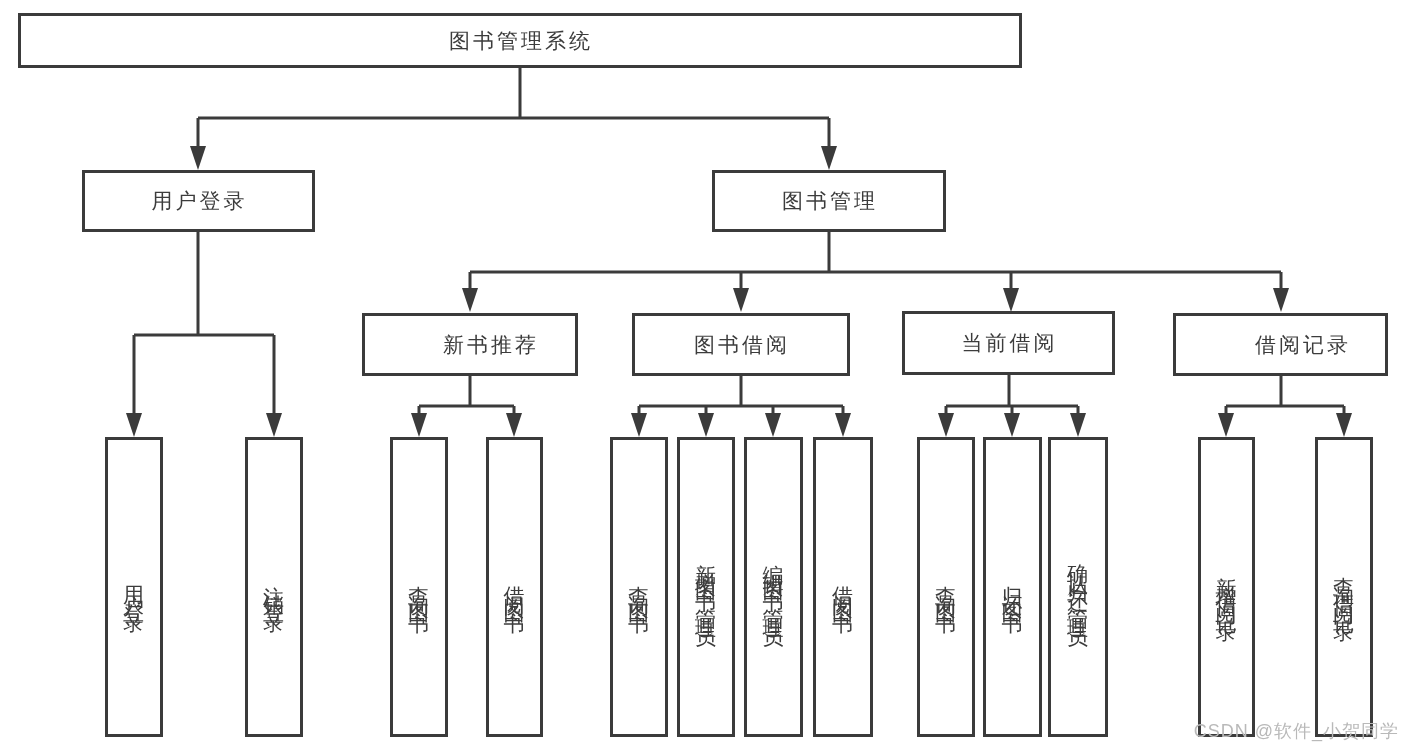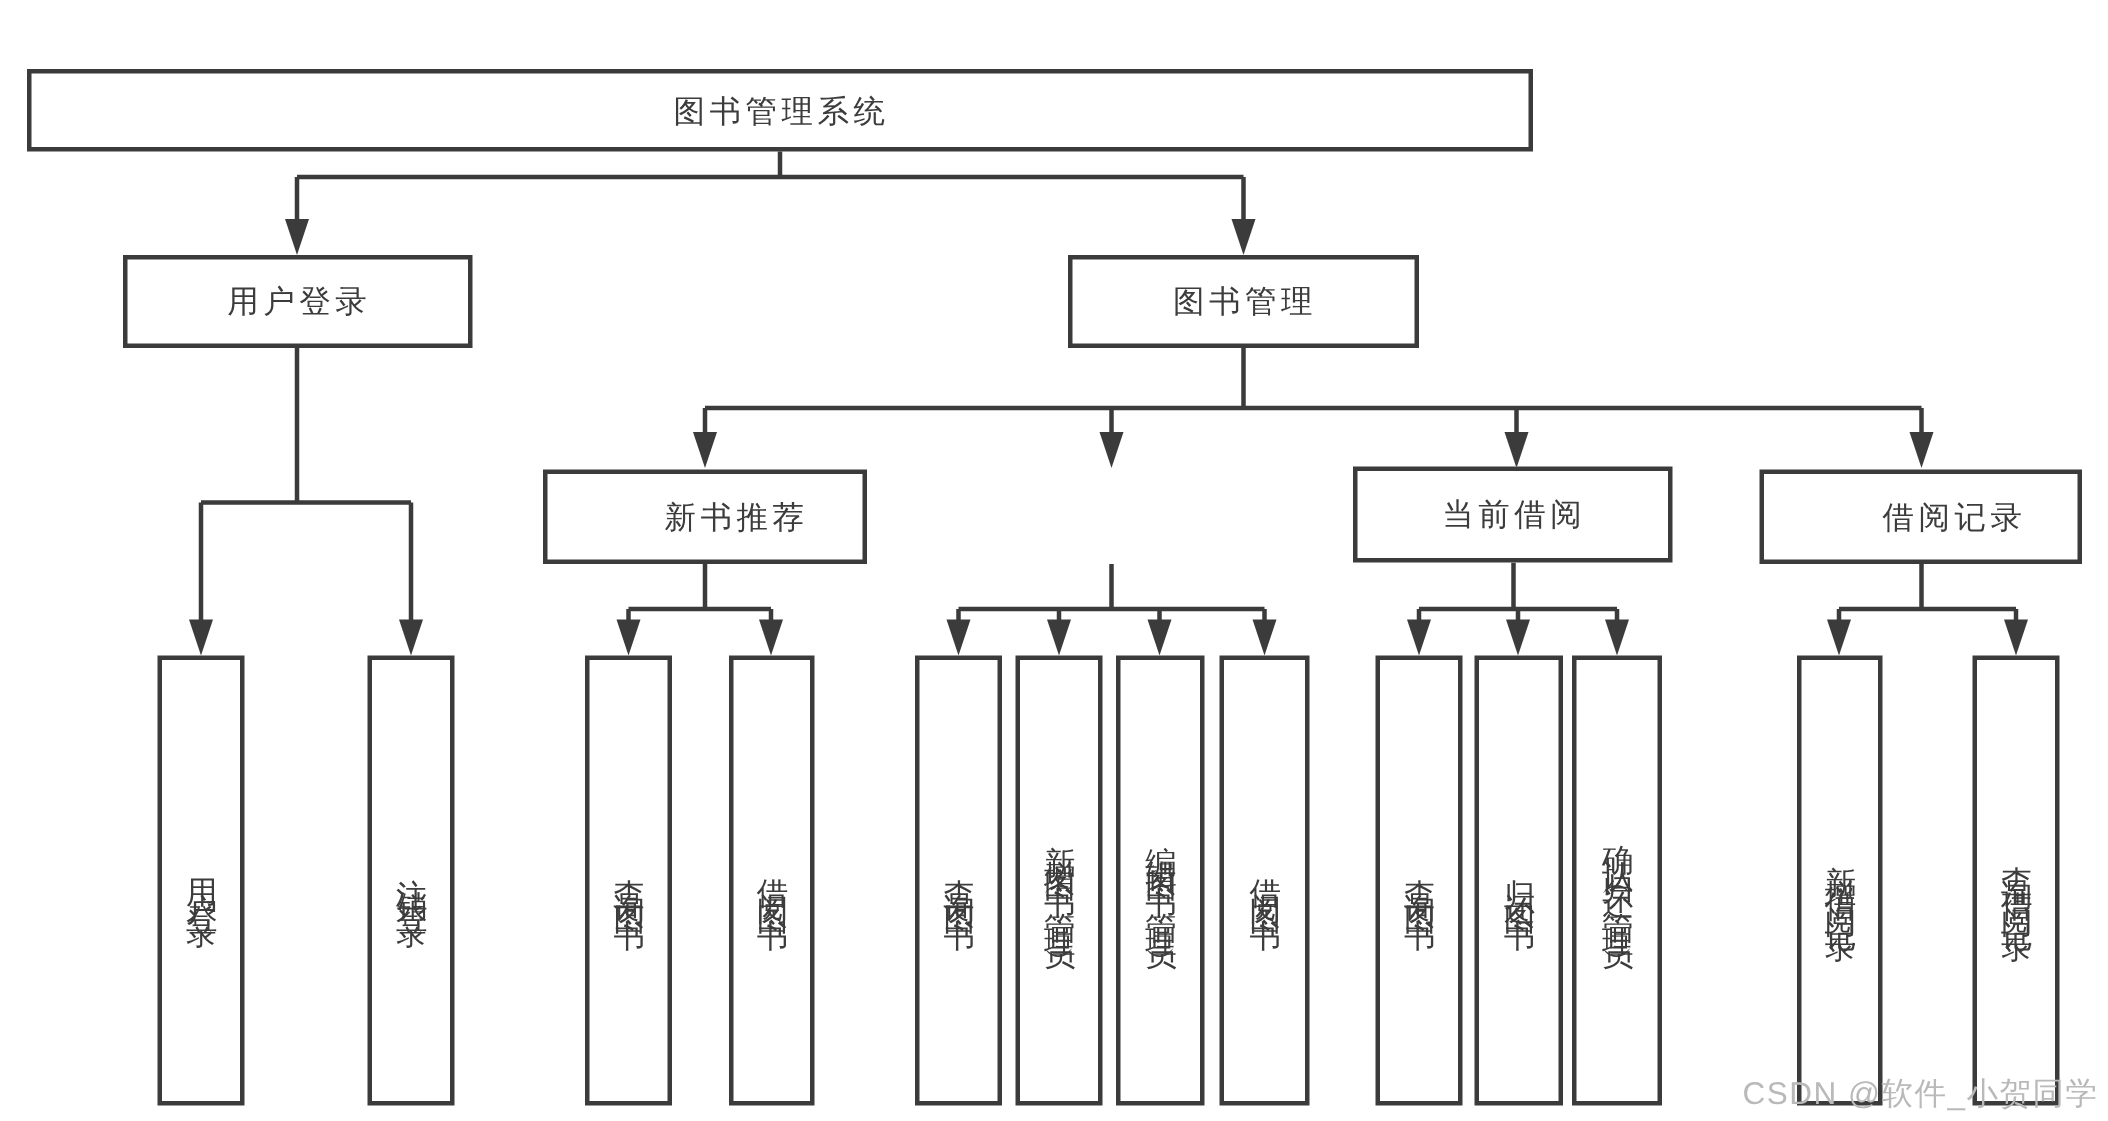--- a/index.html
+++ b/index.html
@@ -52,21 +52,21 @@
     writing-mode: vertical-rl;
     letter-spacing: 9px;
     line-height: 1;
     white-space: nowrap;
   }
   .watermark {
     position: absolute;
     right: 6px;
     bottom: 4px;
     color: #b9b9b9;
-    font-size: 21px;
+    font-size: 18px;
     letter-spacing: 1px;
     z-index: 10;
     white-space: nowrap;
   }
   svg path { stroke: #3b3b3b; stroke-width: 3; fill: none; }
   svg polygon { fill: #3b3b3b; stroke: none; }
 </style>
 </head>
 <body>
 
@@ -101,33 +101,36 @@
     <path d="M1009 375 V406 M946 406 H1078 M946 406 V427 M1012 406 V427 M1078 406 V427"></path>
     <polygon points="938,413 954,413 946,437"></polygon>
     <polygon points="1004,413 1020,413 1012,437"></polygon>
     <polygon points="1070,413 1086,413 1078,437"></polygon>
 
     <path d="M1281 376 V406 M1226 406 H1344 M1226 406 V427 M1344 406 V427"></path>
     <polygon points="1218,413 1234,413 1226,437"></polygon>
     <polygon points="1336,413 1352,413 1344,437"></polygon>
   </svg>
 
-  <div class="node h-label" style="left:18px; top:13px; width:1004px; height:55px;margin-top:33px;">
+  <div class="node h-label" style="left:18px; top:13px; width:1004px; height:55px;">
     <span>图书管理系统</span>
   </div>
 
   <div class="node h-label" style="left:82px; top:170px; width:233px; height:62px;">
     <span>用户登录</span>
   </div>
   <div class="node h-label" style="left:712px; top:170px; width:234px; height:62px;align-items:center;">
     <span>图书管理</span>
   </div>
 
   <div class="node h-label" style="left:362px; top:313px; width:216px; height:63px;padding-left:40px;">
     <span>新书推荐</span>
+  </div>
+  <div class="node h-label" style="left:632px; top:313px; width:218px; height:63px;">
+    <span>图书借阅</span>
   </div>
   <div class="node h-label" style="left:902px; top:311px; width:213px; height:64px;align-items:center;">
     <span>当前借阅</span>
   </div>
   <div class="node h-label" style="left:1173px; top:313px; width:215px; height:63px;padding-left:43px;">
     <span>借阅记录</span>
   </div>
 
   <div class="leaf" style="left:105px; width:58px;">
     <span>用户登录</span>

